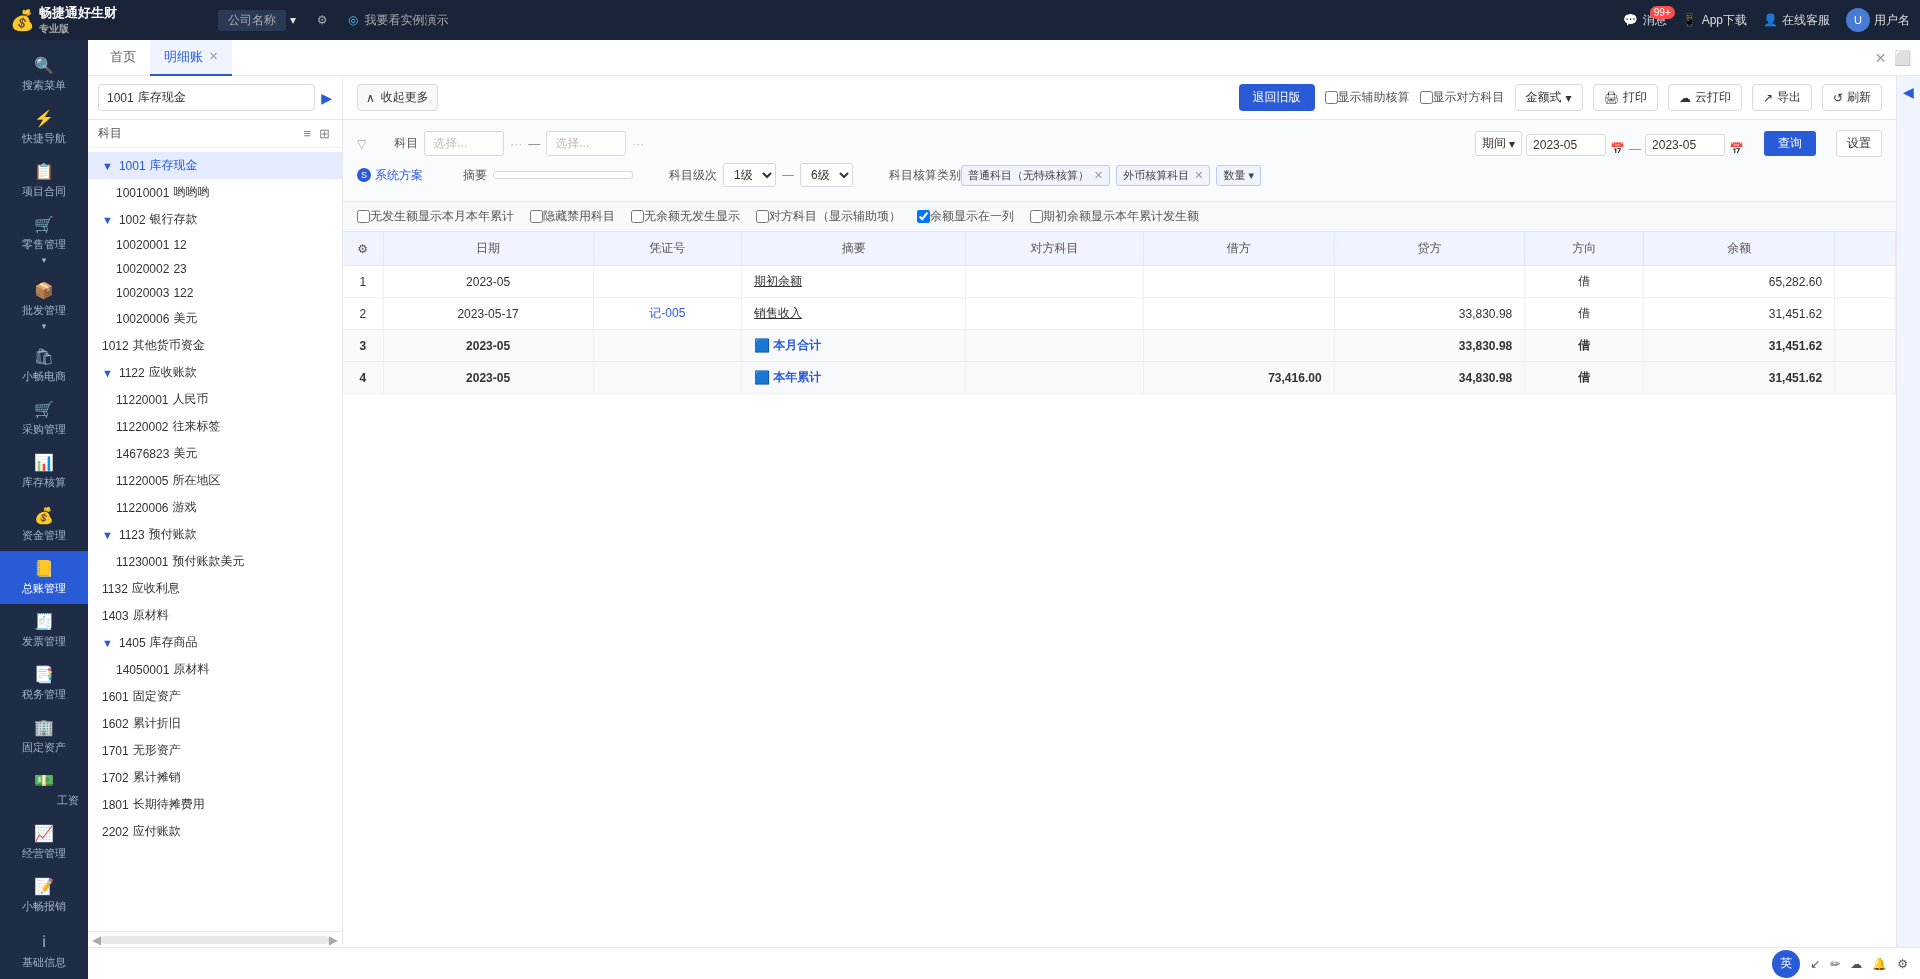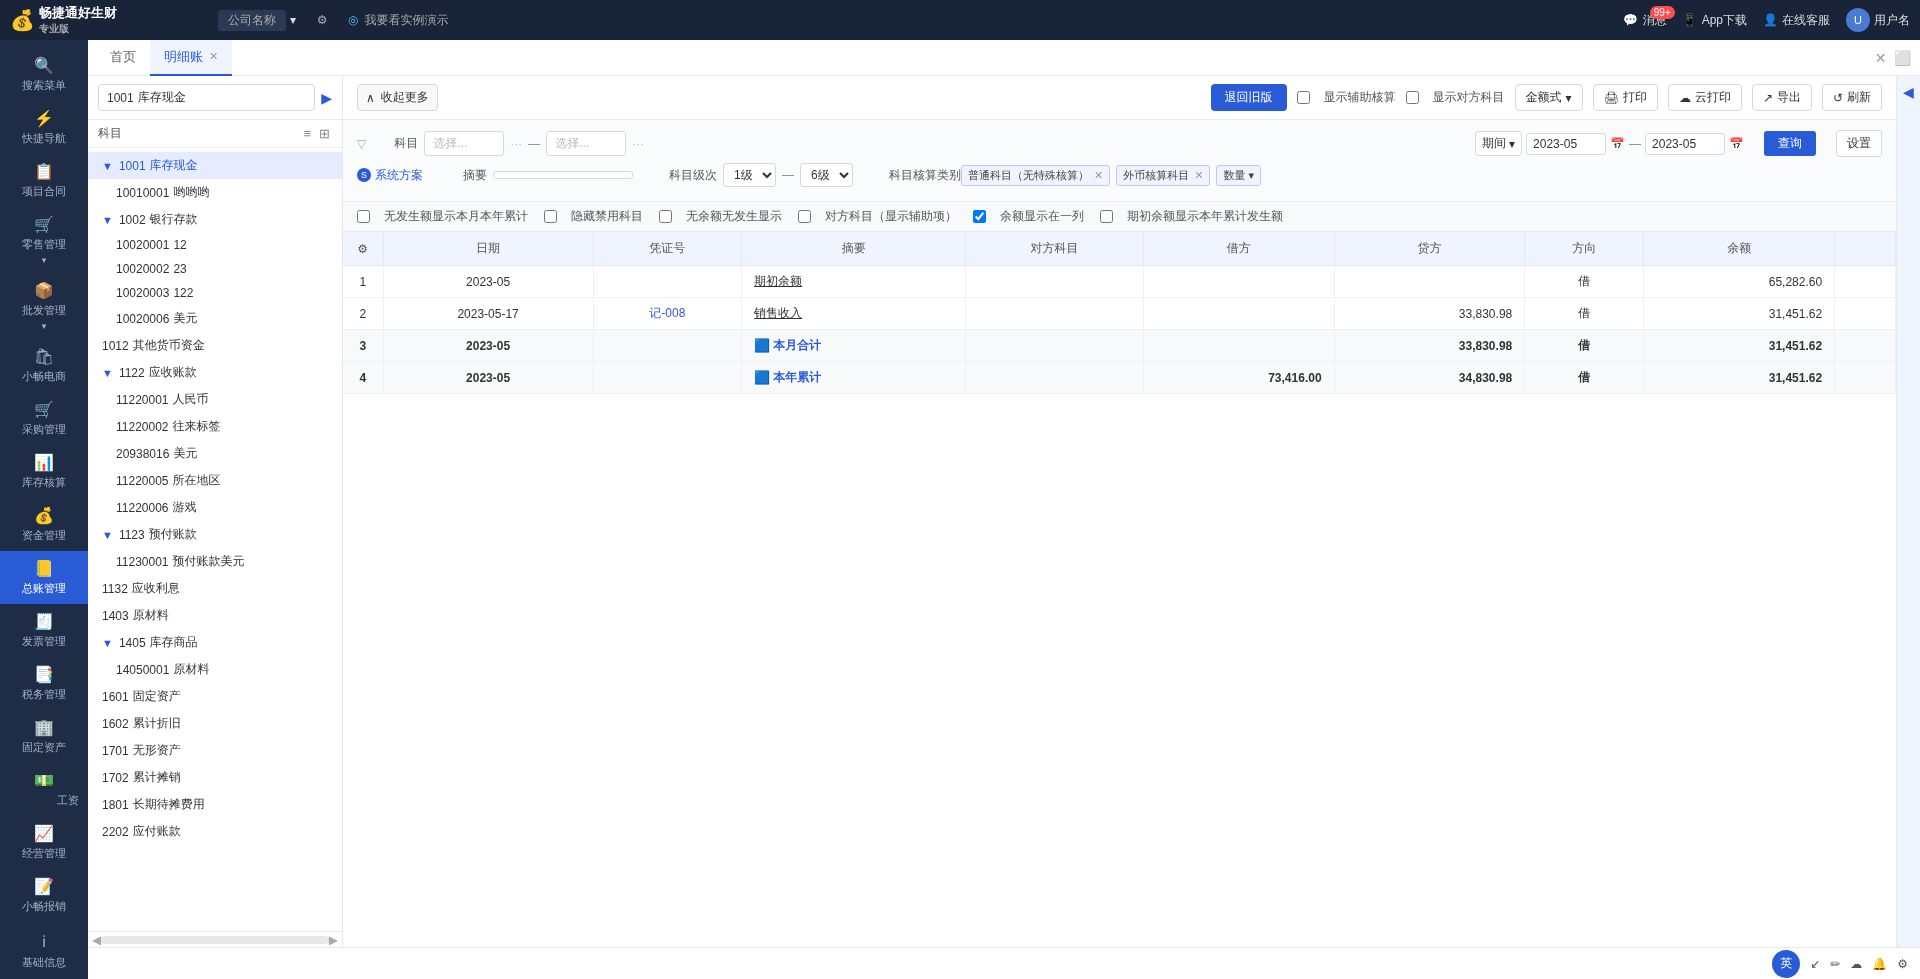--- a/index.html
+++ b/index.html
@@ -56,21 +56,21 @@
     .tree-toggle { color: #2a5bd7; margin-right: 2px; font-size: 11px; }
     .tree-child { padding-left: 28px; }
     .left-panel-bottom { height: 16px; display: flex; align-items: center; justify-content: space-between; padding: 0 4px; border-top: 1px solid #e8e8e8; }
     .scroll-bar-h { flex: 1; height: 8px; background: #e8e8e8; border-radius: 4px; }
 
     
     .right-panel { flex: 1; display: flex; flex-direction: column; padding: 0; overflow: hidden; }
     .btn-primary { background: #2a5bd7; color: #fff; border: none; border-radius: 4px; padding: 5px 14px; cursor: pointer; font-size: 12px; white-space: nowrap; }
     .btn-default { background: #fff; color: #333; border: 1px solid #d9d9d9; border-radius: 4px; padding: 4px 10px; cursor: pointer; font-size: 12px; display: flex; align-items: center; gap: 4px; white-space: nowrap; }
     .btn-dropdown { display: flex; align-items: center; }
-    .checkbox-label { display: flex; align-items: center; gap: 14px; font-size: 12px; color: #555; cursor: pointer; white-space: nowrap; }
+    .checkbox-label { display: flex; align-items: center; gap: 0; font-size: 12px; color: #555; cursor: pointer; white-space: nowrap; }
     .checkbox-label input { cursor: pointer; }
 
     
     .checkbox-row { display: flex; align-items: center; gap: 16px; padding: 6px 14px; background: #f8f9fb; border-bottom: 1px solid #e8e8e8; flex-wrap: wrap; }
 
     
     .table-container { flex: 1; overflow: auto; background: #fff; }
     table { width: 100%; border-collapse: collapse; font-size: 12px; }
     thead tr { background: #f0f4ff; }
     th { padding: 8px 12px; text-align: center; color: #555; font-weight: 500; border-bottom: 1px solid #e0e8ff; border-right: 1px solid #e0e8ff; white-space: nowrap; }
@@ -89,21 +89,21 @@
 
     
     .bottom-bar { height: 32px; background: #fff; border-top: 1px solid #e8e8e8; display: flex; align-items: center; justify-content: space-between; padding: 0 12px; }
     .bottom-left { display: flex; gap: 8px; align-items: center; }
     .bottom-right { display: flex; gap: 10px; align-items: center; color: #666; font-size: 12px; }
 
     
     .cquery { background: #fafbfc; padding: 10px 14px 8px; border-bottom: 1px solid #eaeaea; }
     .cquery-row { display: flex; align-items: center; gap: 20px; margin-bottom: 6px; }
     .cquery-val { border: 1px solid #d9d9d9; border-radius: 3px; padding: 3px 8px; background: #fff; font-size: 12px; color: #999; min-width: 120px; cursor: pointer; }
-    .cquery-period { display: flex; align-items: center; gap: 4px; margin-left: auto; font-size: 12px; color: #555; }
+    .cquery-period { display: flex; align-items: flex-end; gap: 4px; margin-left: auto; font-size: 12px; color: #555; }
     .cquery-period-val { border: 1px solid #d9d9d9; border-radius: 3px; padding: 3px 6px; background: #fff; font-size: 12px; color: #333; min-width: 80px; cursor: pointer; }
     .cquery-cal { color: #888; cursor: pointer; }
     .cquery-btn { background: #2a5bd7; color: #fff; border: none; border-radius: 3px; padding: 4px 14px; font-size: 12px; cursor: pointer; }
     .cquery-set { background: #fff; color: #333; border: 1px solid #d9d9d9; border-radius: 3px; padding: 4px 10px; font-size: 12px; cursor: pointer; }
     .cquery-select { border: 1px solid #d9d9d9; border-radius: 3px; padding: 3px 6px; background: #fff; font-size: 12px; color: #333; cursor: pointer; }
     .cquery-tags { display: flex; align-items: center; gap: 6px; flex-wrap: wrap; font-size: 12px; }
     .cquery-tag { display: inline-flex; align-items: center; gap: 3px; background: #f0f4ff; border: 1px solid #b8cbf5; border-radius: 3px; padding: 2px 6px; font-size: 11px; color: #444; }
     .cquery-tag-x { color: #999; cursor: pointer; margin-left: 2px; }
   </style>
 </head>
@@ -303,21 +303,21 @@
           </div>
           <div class="tree-item tree-child">
             <span>11220001</span>
             <span>人民币</span>
           </div>
           <div class="tree-item tree-child">
             <span>11220002</span>
             <span>往来标签</span>
           </div>
           <div class="tree-item tree-child">
-            <span>20938016</span>
+            <span>14676823</span>
             <span>美元</span>
           </div>
           <div class="tree-item tree-child">
             <span>11220005</span>
             <span>所在地区</span>
           </div>
           <div class="tree-item tree-child">
             <span>11220006</span>
             <span>游戏</span>
           </div>
@@ -545,21 +545,21 @@
                 <td class="text-right"></td>
                 <td class="text-right"></td>
                 <td>借</td>
                 <td class="text-right">65,282.60</td>
                 <td></td>
               </tr>
 
               <tr>
                 <td>2</td>
                 <td>2023-05-17</td>
-                <td><a class="voucher-link">记-008</a></td>
+                <td><a class="voucher-link">记-005</a></td>
                 <td class="text-left">销售收入</td>
                 <td></td>
                 <td class="text-right"></td>
                 <td class="text-right">33,830.98</td>
                 <td>借</td>
                 <td class="text-right">31,451.62</td>
                 <td></td>
               </tr>
 
               <tr class="bold-row">

